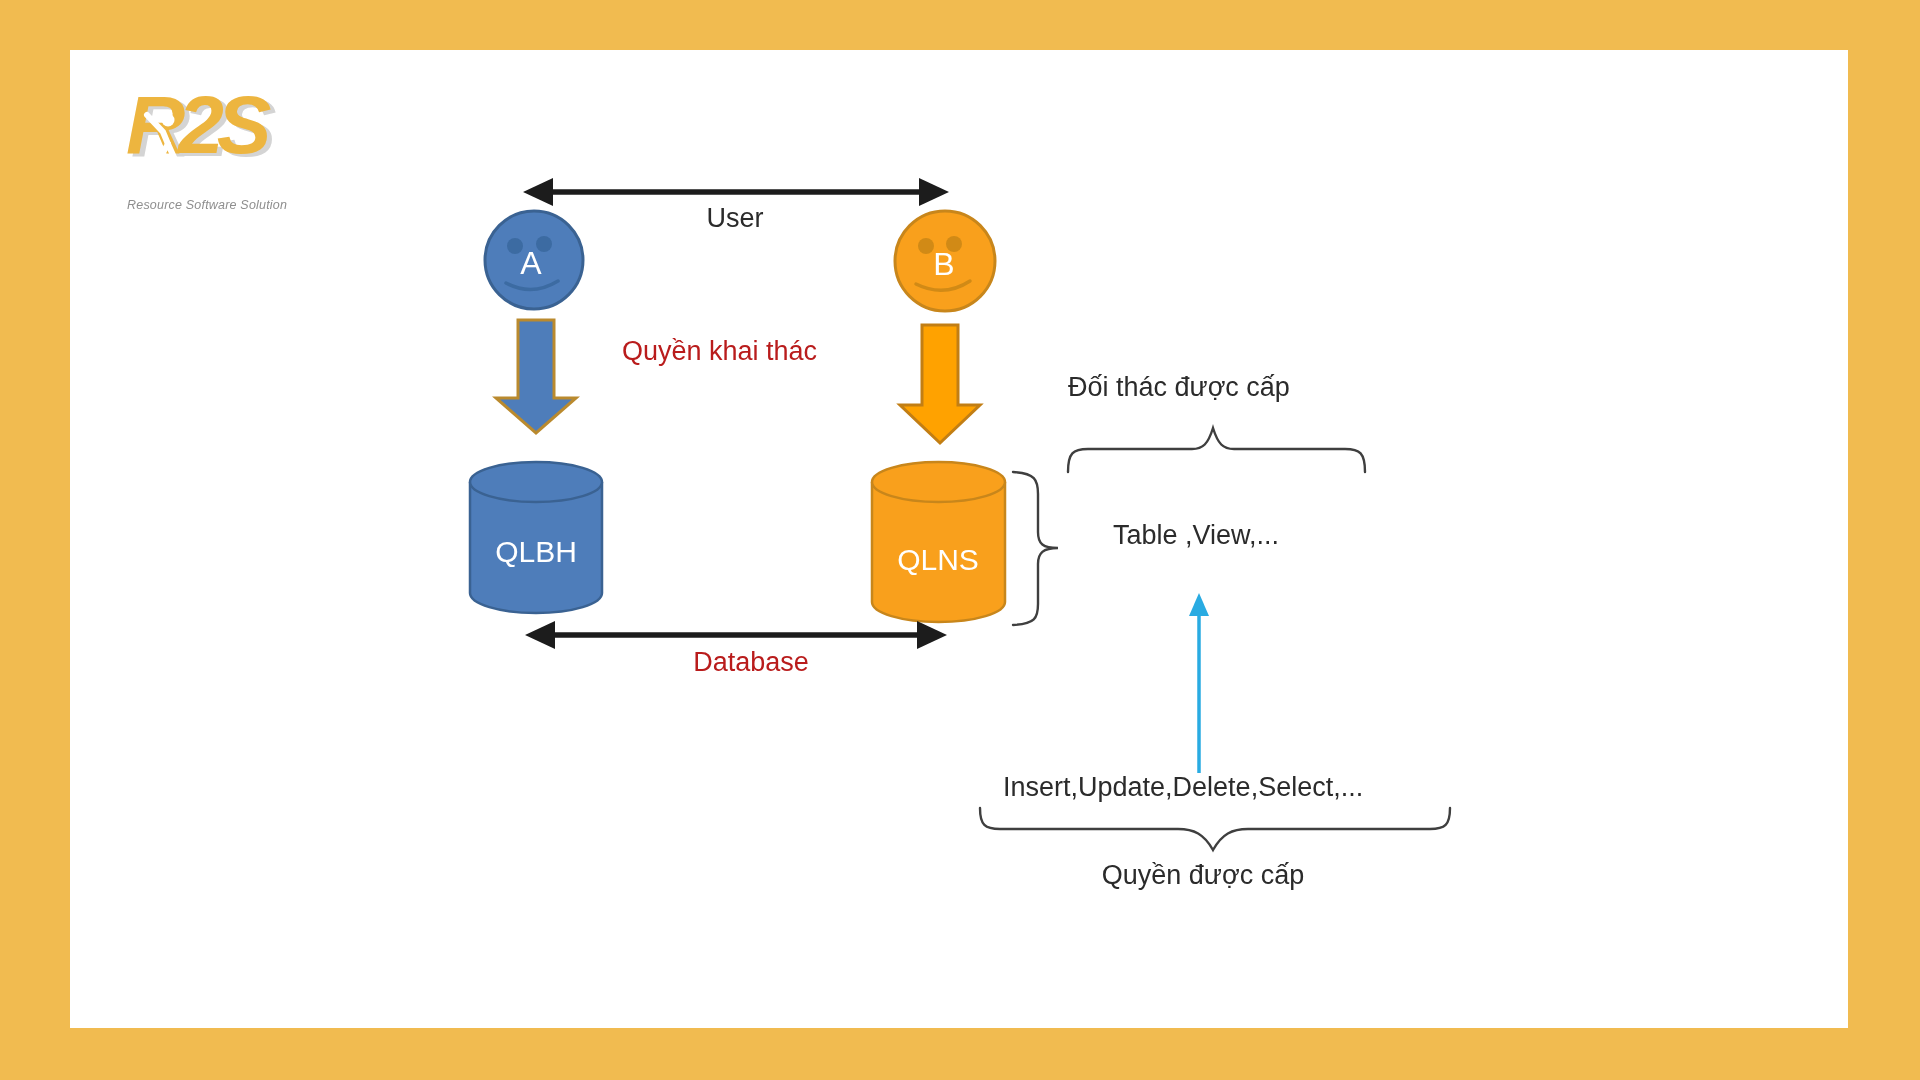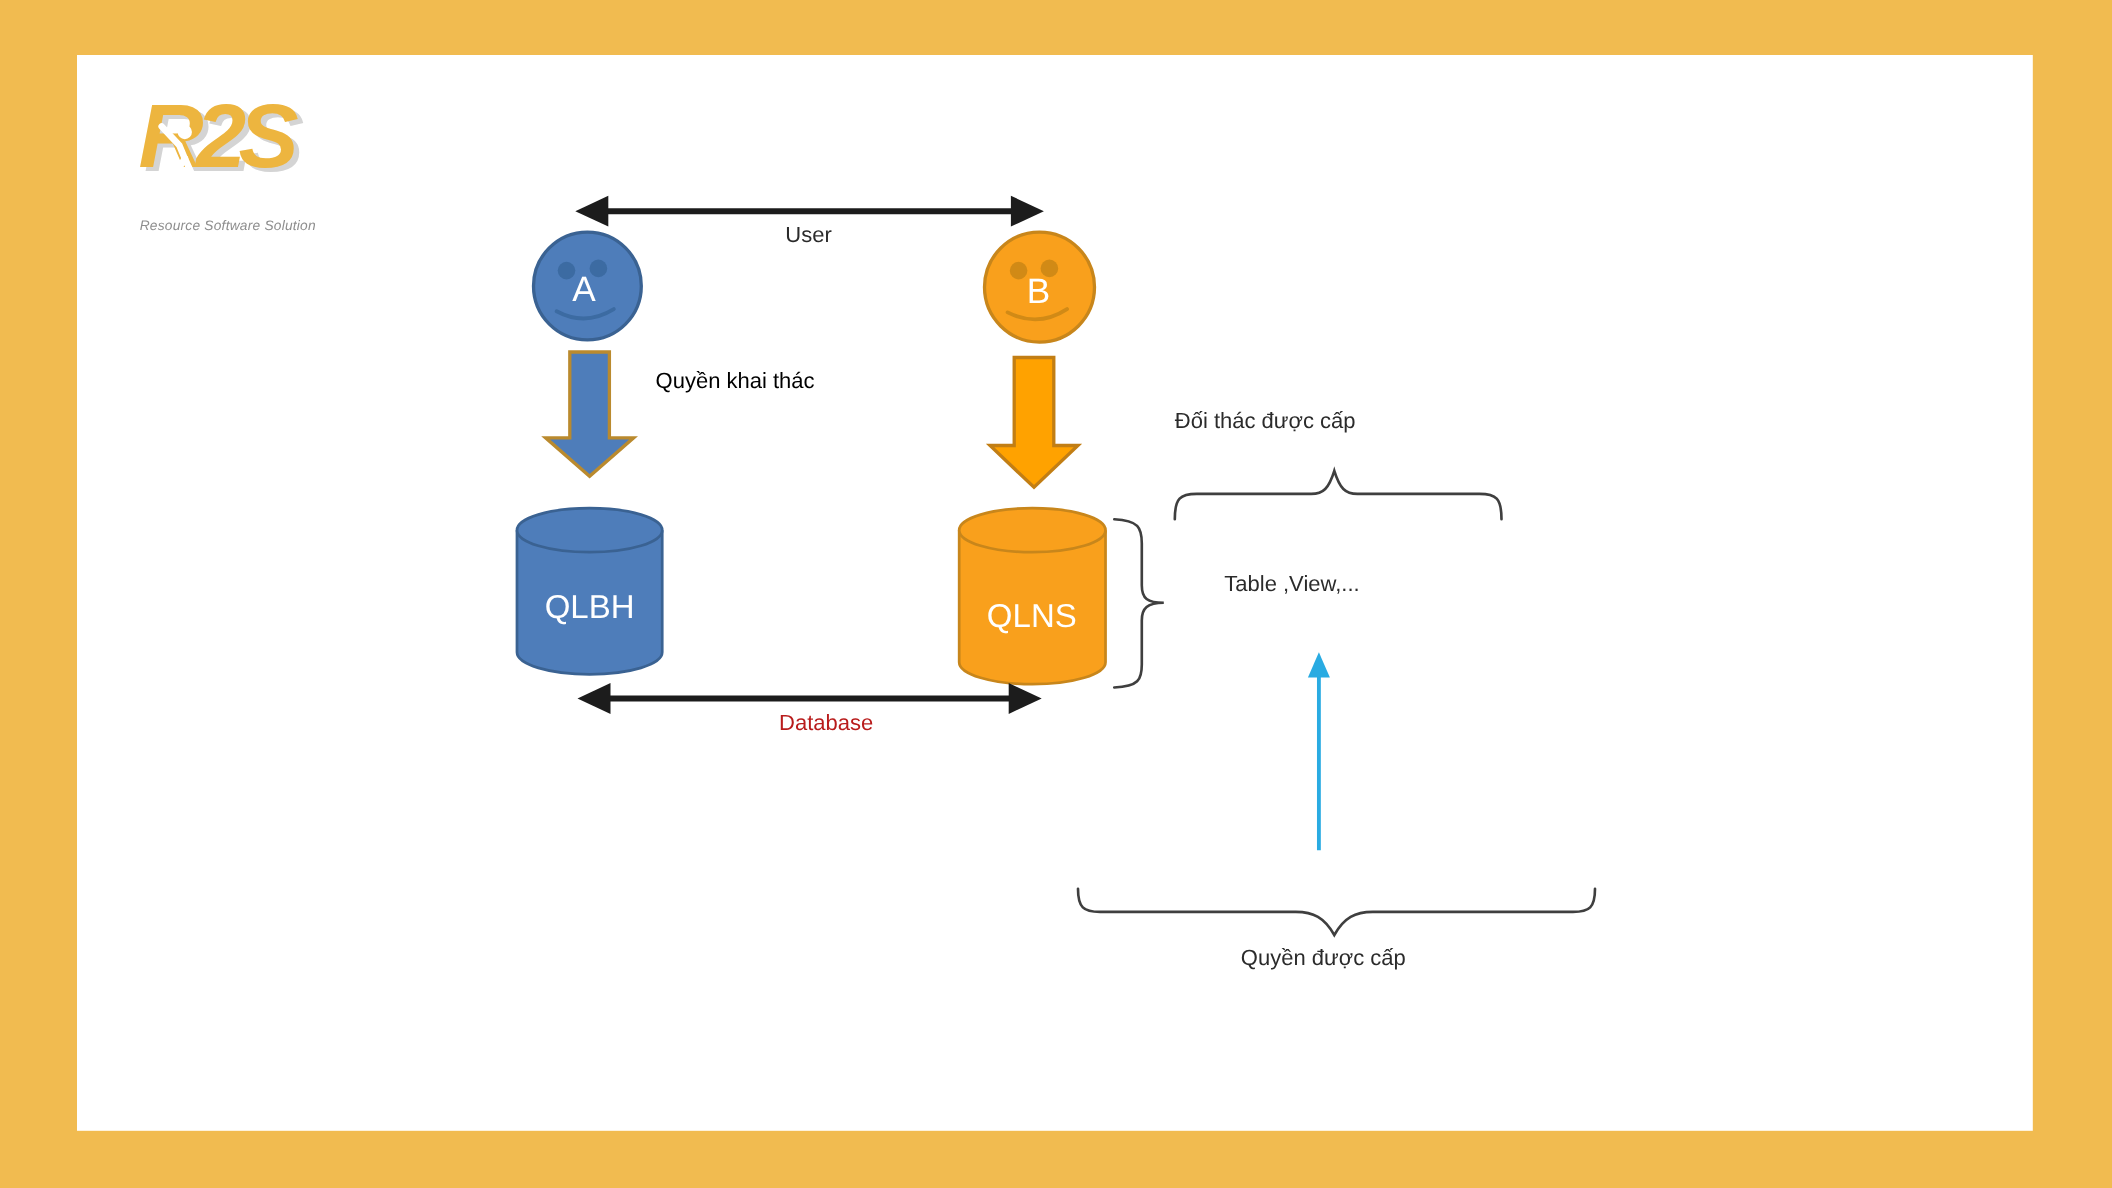--- a/index.html
+++ b/index.html
@@ -17,21 +17,21 @@
     width: 1778px; height: 978px;
     background: #ffffff;
   }
   .diagram-svg {
     position: absolute; left: 0; top: 0;
     width: 1920px; height: 1080px;
   }
   .lbl {
     position: absolute;
     color: #2B2B2B;
-    font-size: 20px;
+    font-size: 27px;
     line-height: 1.15;
     white-space: nowrap;
   }
   .lbl.centered { text-align: center; }
   
   .logo { position: absolute; left: 126px; top: 84px; width: 160px; }
   .logo-text {
     position: absolute; left: 0; top: 0;
     font-size: 82px; font-weight: bold; font-style: italic;
     letter-spacing: -7px; line-height: 1;
@@ -123,23 +123,24 @@
     <path d="M980,808 C980,825 985,829 1000,829 L1178,829 C1194,829 1204,834 1213,850 C1222,834 1232,829 1248,829 L1430,829 C1445,829 1450,825 1450,808" fill="none" stroke-width="2.4" stroke-linecap="round" stroke="#3F3F3F"></path>
 
     <g>
       <line x1="1199" y1="773" x2="1199" y2="612" stroke-width="3.5" stroke="#29ABE2"></line>
       <polygon points="1199,593 1189,616 1209,616" fill="#29ABE2"></polygon>
     </g>
   </svg>
 
   <div class="lbl centered" style="left: 630px; top: 203px; width: 210px; color: rgb(43, 43, 43);">User</div>
 
-  <div class="lbl" style="left: 596px; top: 336px; color: #000000;">Quyền khai thác</div>
+  <div class="lbl" style="left: 622px; top: 336px; color: #b91c1c;">Quyền khai thác</div>
 
   <div class="lbl centered" style="left: 646px; top: 647px; width: 210px; color: #b91c1c;">Database</div>
 
   <div class="lbl" style="left: 1068px; top: 372px; color: rgb(43, 43, 43);">Đối thác được cấp</div>
 
   <div class="lbl" style="left: 1113px; top: 520px; color: rgb(43, 43, 43); text-align: right;">Table ,View,...</div>
 
+  <div class="lbl" style="left: 1003px; top: 772px; color: rgb(43, 43, 43);">Insert,Update,Delete,Select,...</div>
 
   <div class="lbl centered" style="left: 1083px; top: 860px; width: 240px; color: rgb(43, 43, 43);">Quyền được cấp</div>
 </div>
 
 </body></html>

